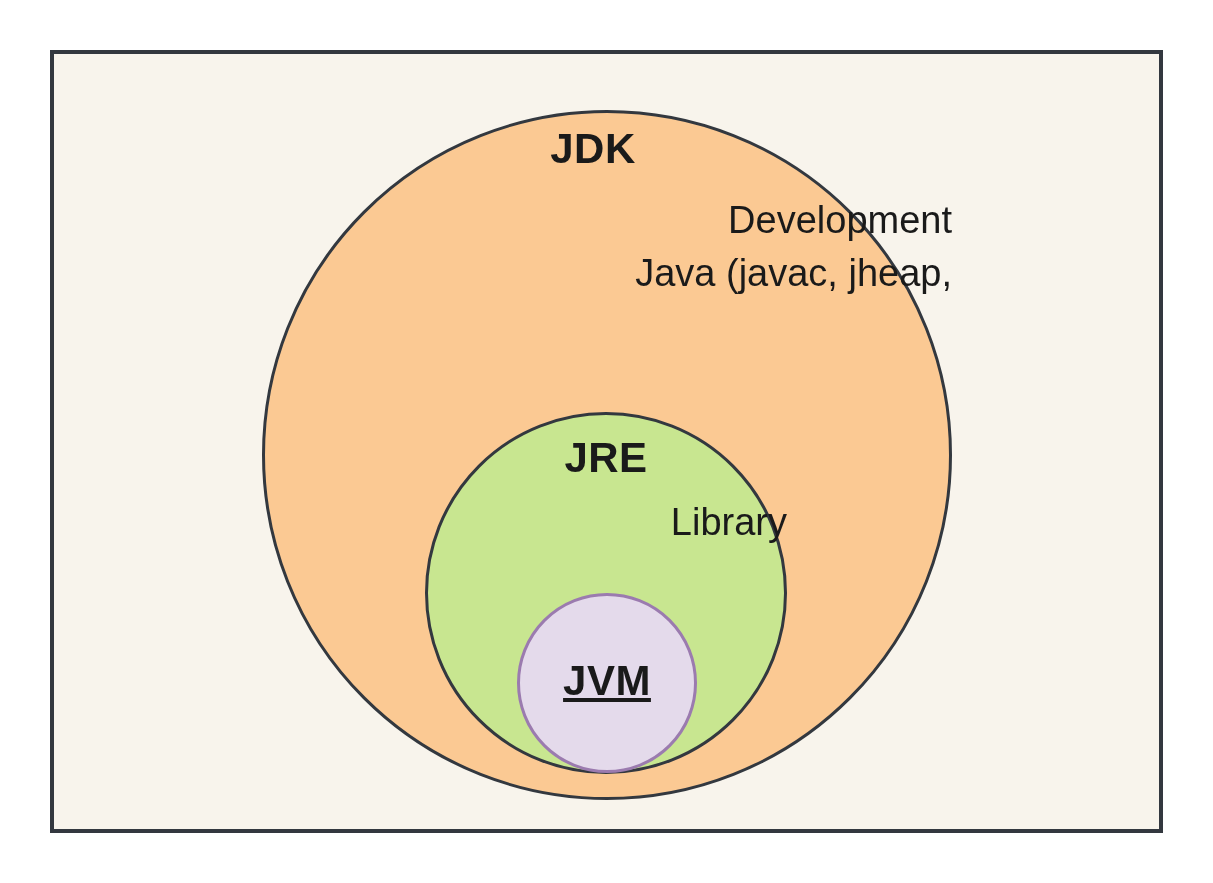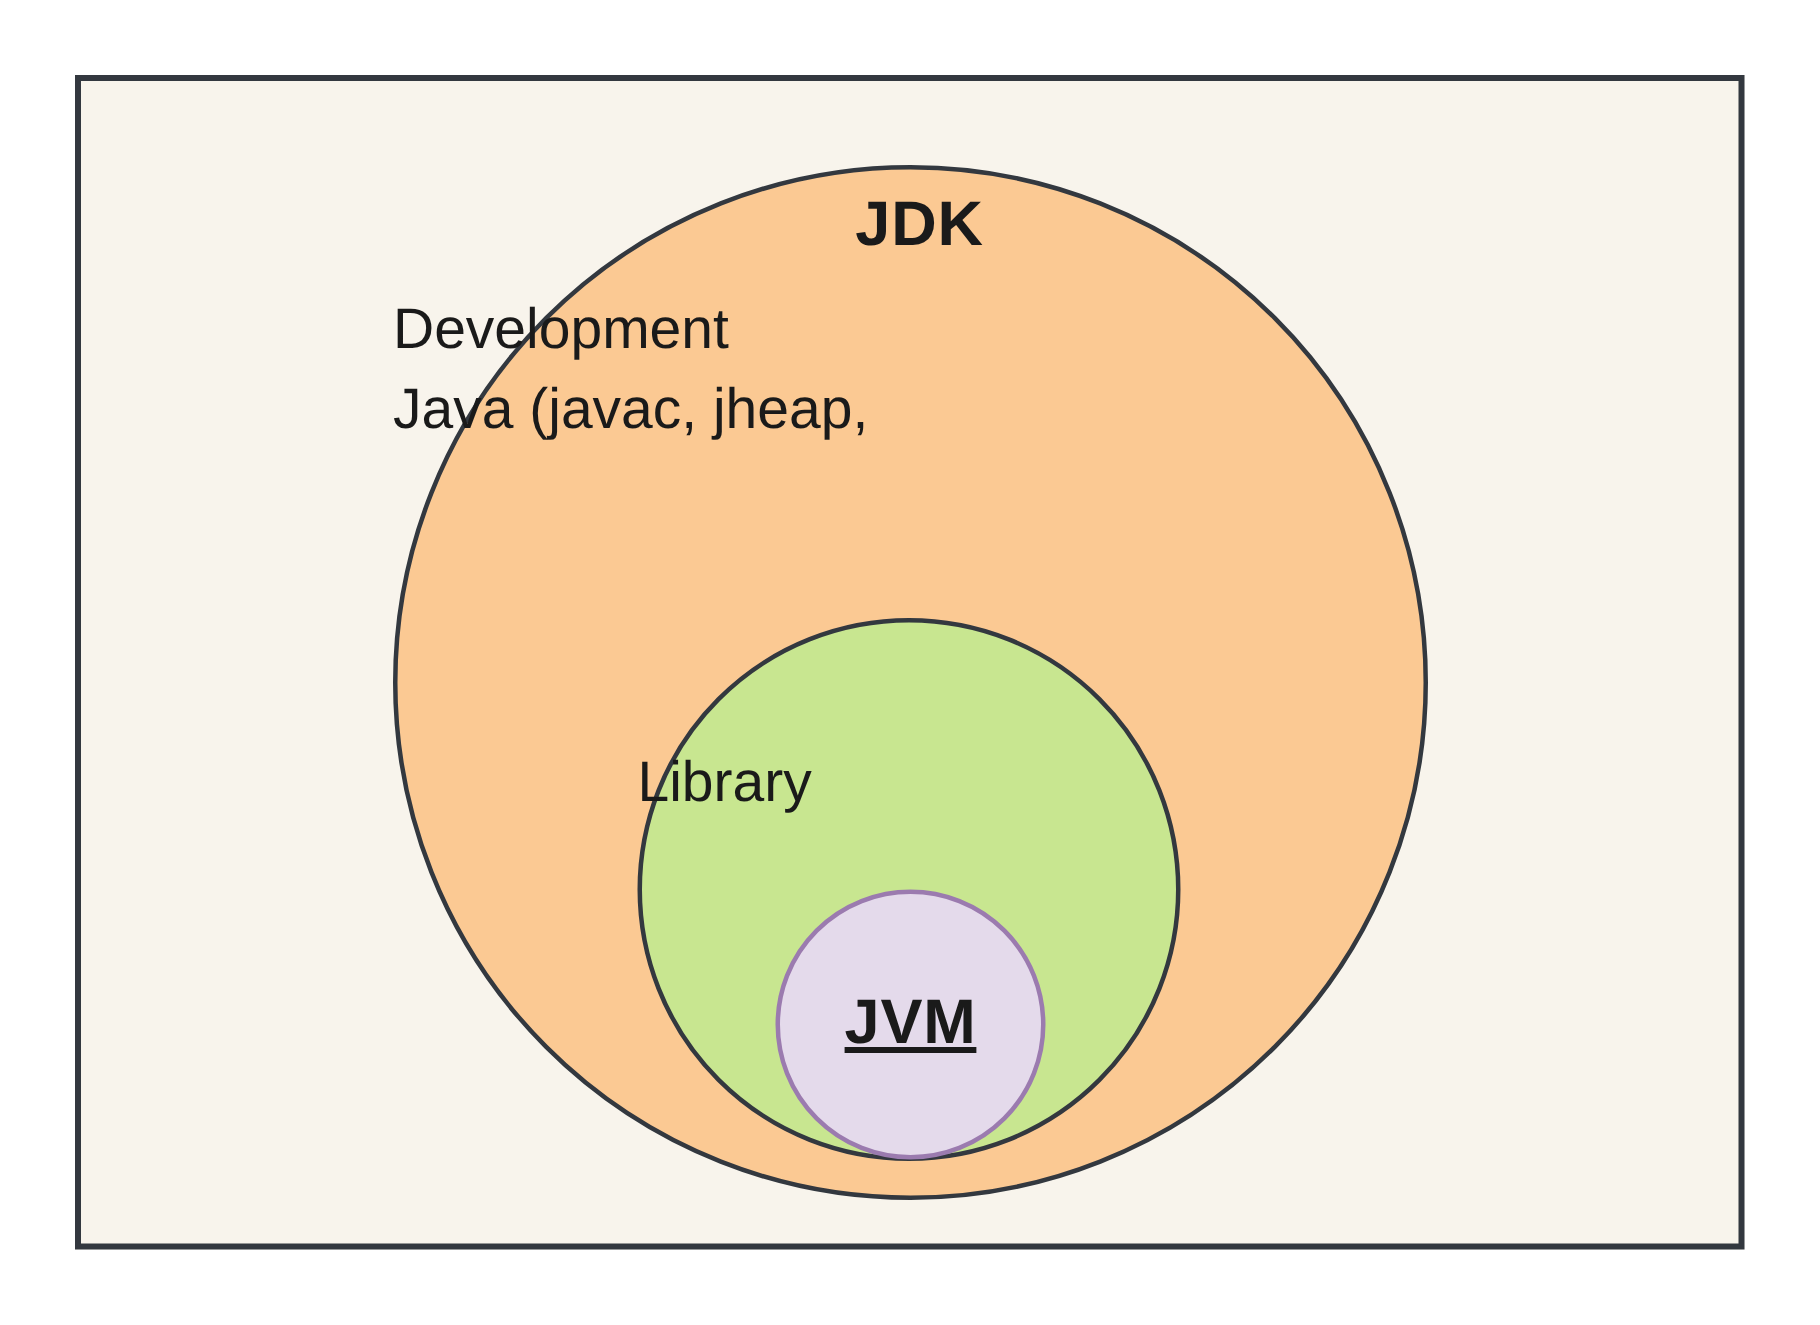--- a/index.html
+++ b/index.html
@@ -56,26 +56,26 @@
   }
   .set-label {
     position: absolute;
     text-align: center;
     font-weight: bold;
     font-size: 42px;
     line-height: 1;
     color: #1A1A1A;
     letter-spacing: 0.5px;
   }
-  .set-label.jdk { left: 268px; width: 690px; top: 128px; }
+  .set-label.jdk { left: 248px; width: 690px; top: 128px; }
   .set-label.jre { left: 425px; width: 362px; top: 437px; }
   .set-label.jvm { left: 517px; width: 180px; top: 660px; text-decoration: underline; }
   .set-desc {
     position: absolute;
-    text-align: left;
+    text-align: right;
     font-size: 38px;
     color: #1A1A1A;
     line-height: 53px;
   }
   .set-desc.jdk { left: 262px; width: 690px; top: 194px; }
   .set-desc.jre { left: 425px; width: 362px; top: 498px; line-height: 48px; }
 </style>
 </head>
 <body>
 
@@ -86,19 +86,20 @@
   <div class="circle jre"></div>
   <div class="circle jvm"></div>
 
   <div class="set-label jdk">JDK</div>
 
   <div class="set-desc jdk">
     <div>Development</div>
     <div>Java (javac, jheap,</div>
   </div>
 
+  <div class="set-label jre">JRE</div>
 
   <div class="set-desc jre">
     <div>Library</div>
   </div>
 
   <div class="set-label jvm">JVM</div>
 </div>
 
 </body></html>

